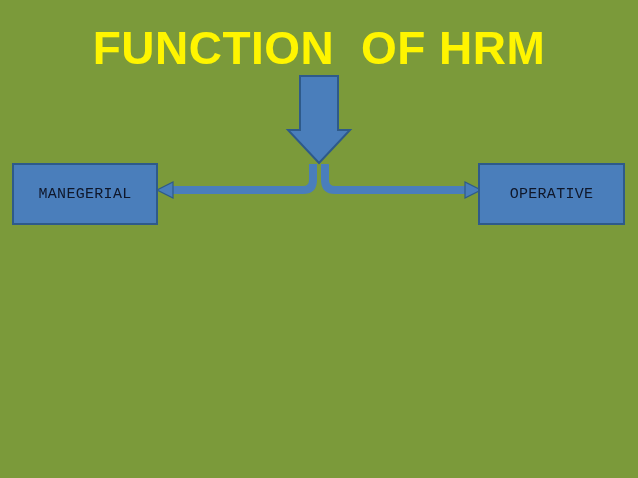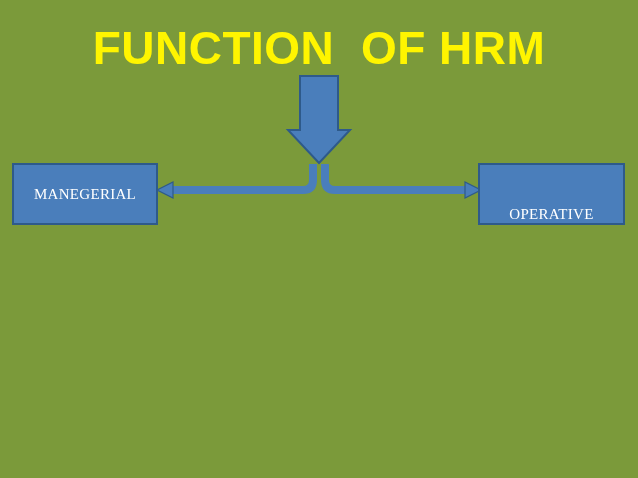--- a/index.html
+++ b/index.html
@@ -38,39 +38,38 @@
   .node-box {
     position: absolute;
     box-sizing: border-box;
     background: #4A7EBB;
     border: 2px solid #2E5A8A;
     display: flex;
     align-items: center;
     justify-content: center;
   }
   .node-label {
-    color: #ffffff;
-    font-family: Liberation Serif, serif;
+    color: #0f172a;
+    font-family: Liberation Mono, monospace;
     font-size: 15px;
     font-weight: normal;
     letter-spacing: 0.3px;
     white-space: nowrap;
   }
   #box-managerial {
     left: 12px;
     top: 163px;
     width: 146px;
     height: 62px;
   }
   #box-operative {
     left: 478px;
     top: 163px;
     width: 147px;
     height: 62px;
-    align-items: flex-end;
   }
   #connector-layer {
     position: absolute;
     left: 0;
     top: 0;
     width: 638px;
     height: 478px;
     pointer-events: none;
   }
 </style>

